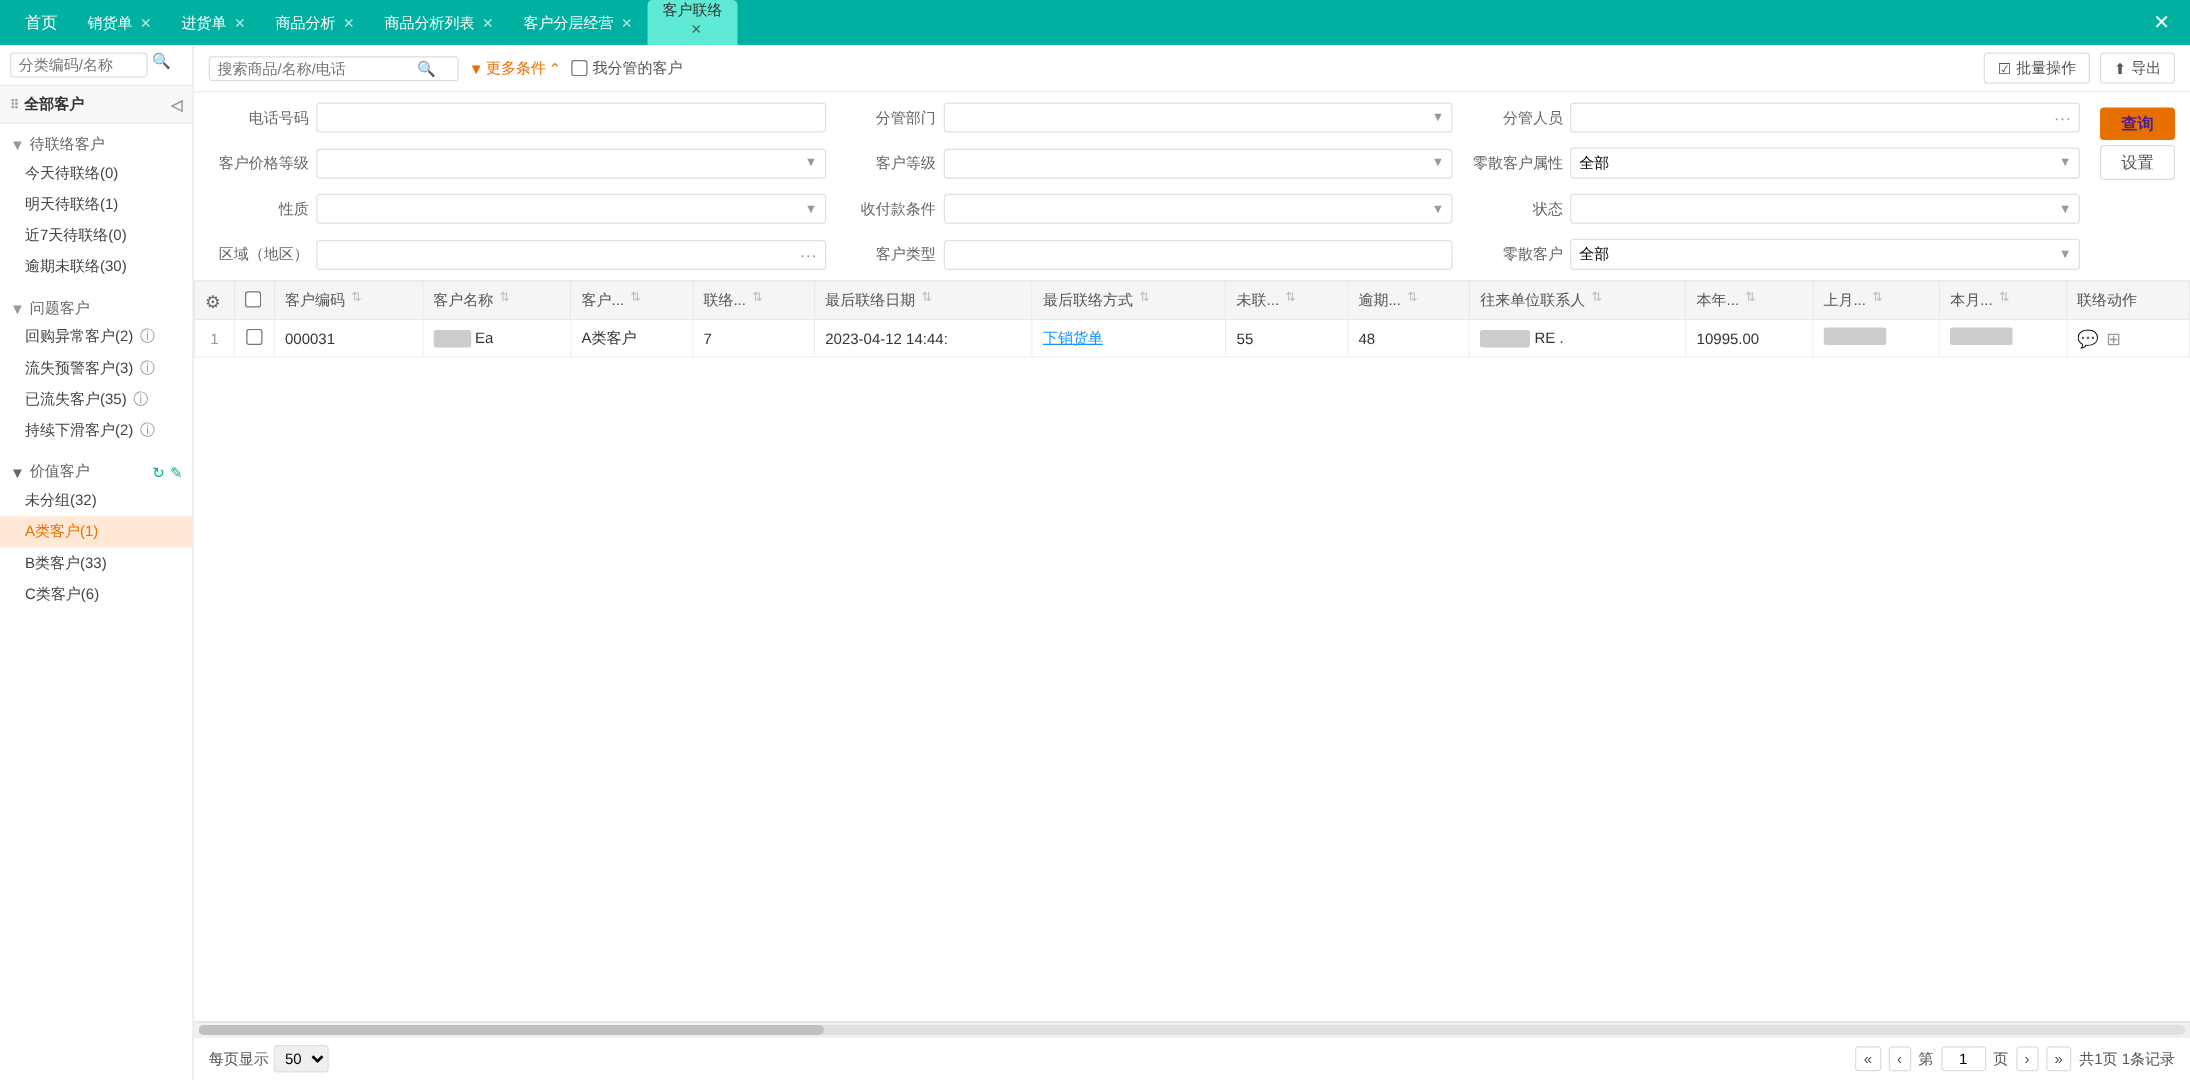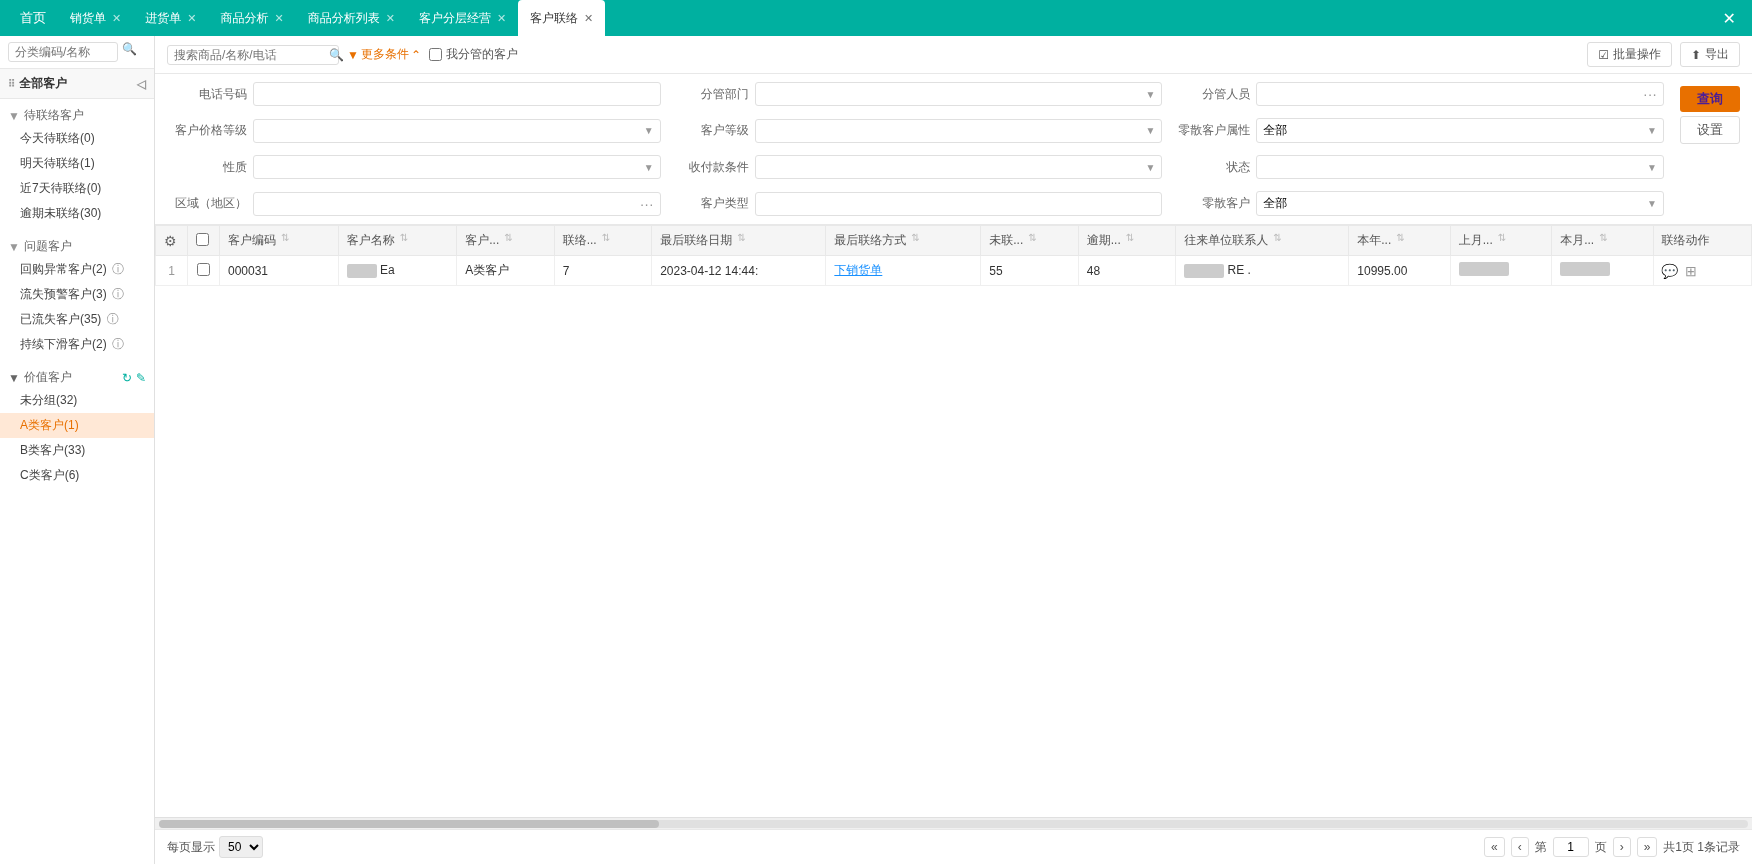--- a/index.html
+++ b/index.html
@@ -5,21 +5,21 @@
     * { box-sizing: border-box; margin: 0; padding: 0; font-family: 'Microsoft YaHei', Arial, sans-serif; font-size: 12px; }
     body { background: #f0f0f0; width: 1752px; height: 864px; overflow: hidden; }
 
     
     .top-nav {
       display: flex; align-items: center; background: #00b0a0; height: 36px; padding: 0 8px;
     }
     .top-nav .nav-item {
       color: #fff; padding: 0 12px; height: 36px; display: flex; align-items: center; cursor: pointer; font-size: 13px; white-space: nowrap;
     }
-    .top-nav .nav-item.active { background: #ffffff; color: #333; border-radius: 4px 4px 0 0; }
+    .top-nav .nav-item.active { background: #5eead4; color: #333; border-radius: 4px 4px 0 0; flex-direction: column; }
     .top-nav .nav-item .close-x { margin-left: 6px; font-size: 11px; opacity: 0.7; }
     .top-nav .close-window { margin-left: auto; color: #fff; font-size: 16px; cursor: pointer; padding: 0 8px; }
 
     .main-layout { display: flex; height: calc(864px - 36px); }
 
     
     .sidebar {
       width: 155px; background: #fff; border-right: 1px solid #e0e0e0; overflow-y: auto; flex-shrink: 0;
     }
     .sidebar-search {
@@ -57,21 +57,21 @@
     
     .content-area {
       flex: 1; display: flex; flex-direction: column; background: #f5f5f5; overflow: hidden;
     }
 
     
     .filter-bar {
       display: flex; align-items: center; padding: 6px 12px; background: #fff; border-bottom: 1px solid #e8e8e8; gap: 8px;
     }
     .filter-search {
-      display: flex; align-items: center; border: 1px solid #ddd; border-radius: 3px; padding: 2px 6px; width: 172px;
+      display: flex; align-items: center; border: 1px solid #ddd; border-radius: 3px; padding: 2px 6px; width: 200px;
     }
     .filter-search input { border: none; outline: none; width: 160px; font-size: 12px; }
     .filter-search .s-icon { color: #00b0a0; }
     .filter-more {
       display: flex; align-items: center; color: #e87000; cursor: pointer; gap: 2px; font-size: 12px;
     }
     .filter-checkbox { display: flex; align-items: center; gap: 4px; color: #555; cursor: pointer; }
     .filter-actions { margin-left: auto; display: flex; gap: 8px; align-items: center; }
     .btn-batch { border: 1px solid #ddd; background: #fff; padding: 3px 10px; border-radius: 3px; cursor: pointer; color: #555; display: flex; align-items: center; gap: 4px; }
     .btn-export { border: 1px solid #ddd; background: #fff; padding: 3px 10px; border-radius: 3px; cursor: pointer; color: #555; display: flex; align-items: center; gap: 4px; }

